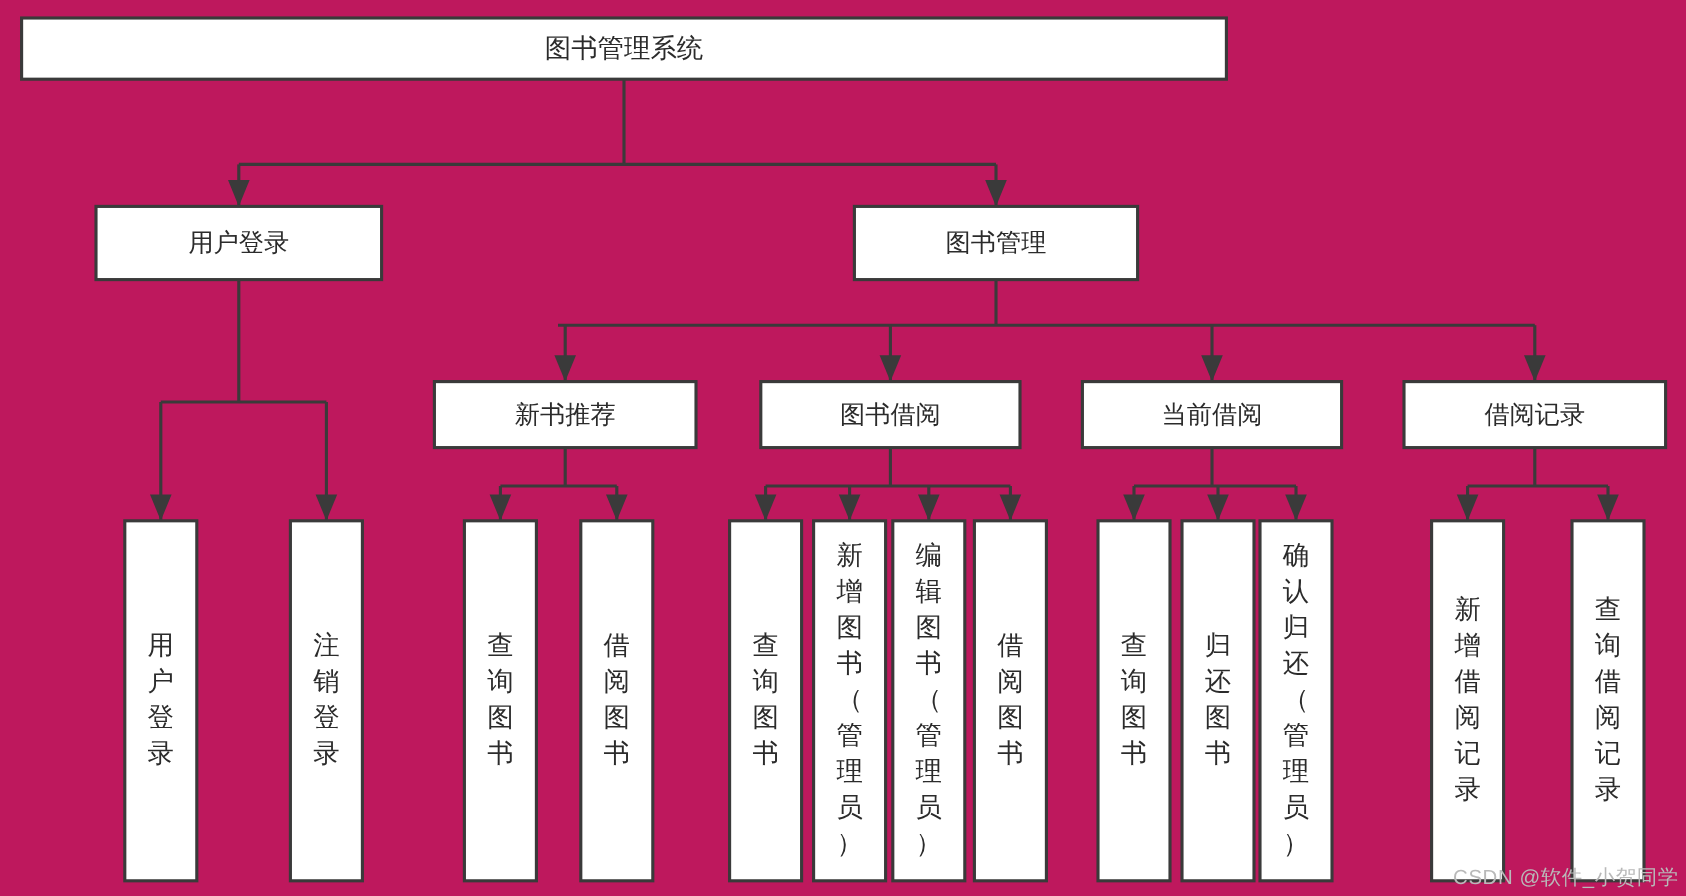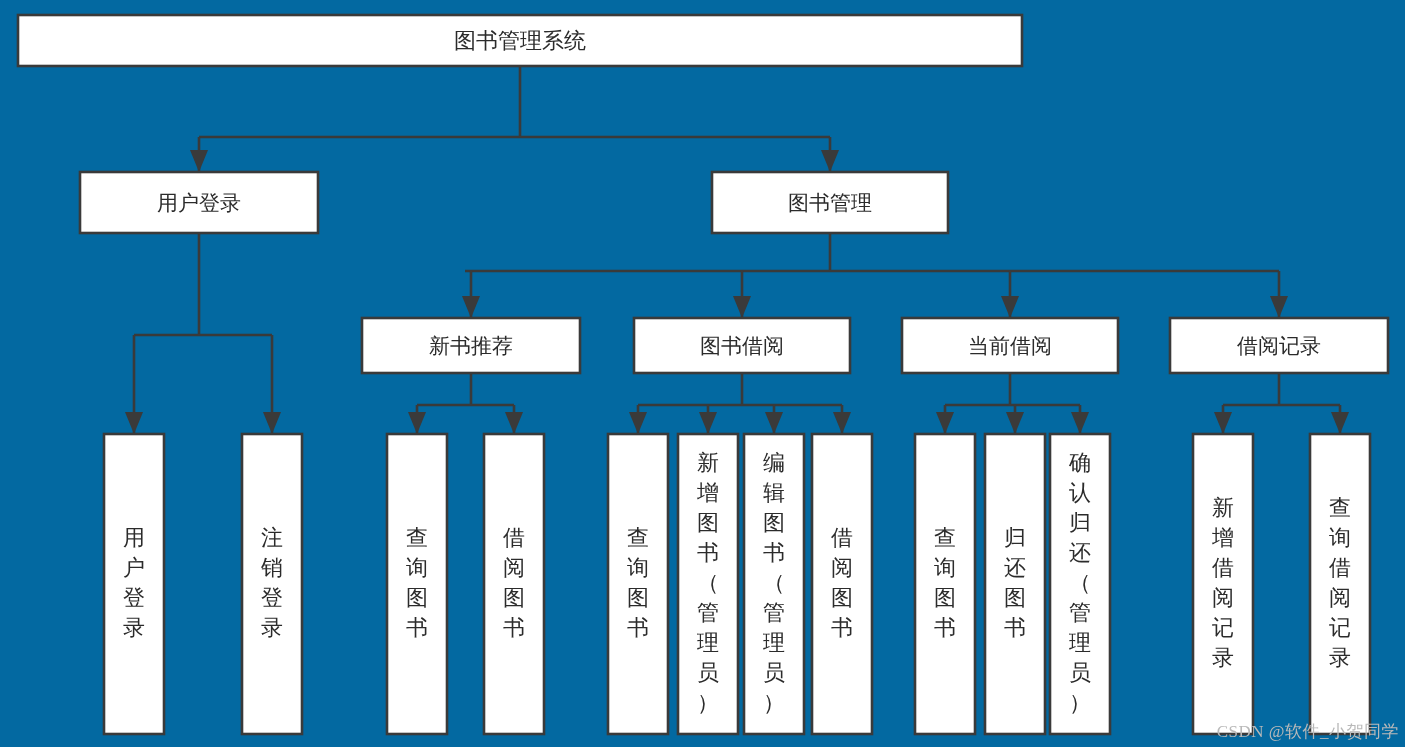--- a/index.html
+++ b/index.html
@@ -11,21 +11,21 @@
   body {
     width: 1405px;
     height: 747px;
     overflow: hidden;
     font-family: "DejaVu Sans", "Liberation Sans", sans-serif;
   }
   #diagram-root {
     position: relative;
     width: 1405px;
     height: 747px;
-    background: #0369a1;
+    background: #be185d;
   }
   svg.diagram-canvas {
     position: absolute;
     top: 0;
     left: 0;
     width: 1405px;
     height: 747px;
     display: block;
   }
   .node-box {
@@ -62,21 +62,21 @@
     stroke-linecap: butt;
   }
   .arrow-head {
     fill: #3a3a3a;
     stroke: none;
   }
   .watermark-text {
     position: absolute;
     right: 6px;
     bottom: 4px;
-    font-family: Liberation Serif, serif;
+    font-family: Liberation Sans, sans-serif;
     font-size: 17px;
     color: #b9b9b9;
     white-space: nowrap;
     letter-spacing: 0.5px;
     pointer-events: none;
   }
 </style>
 </head>
 <body>
 

